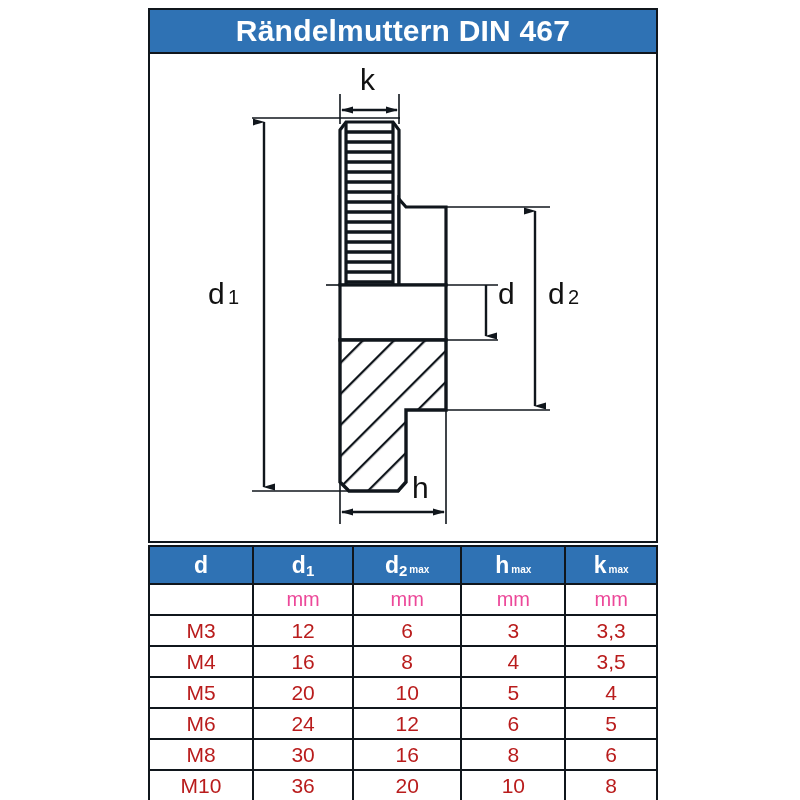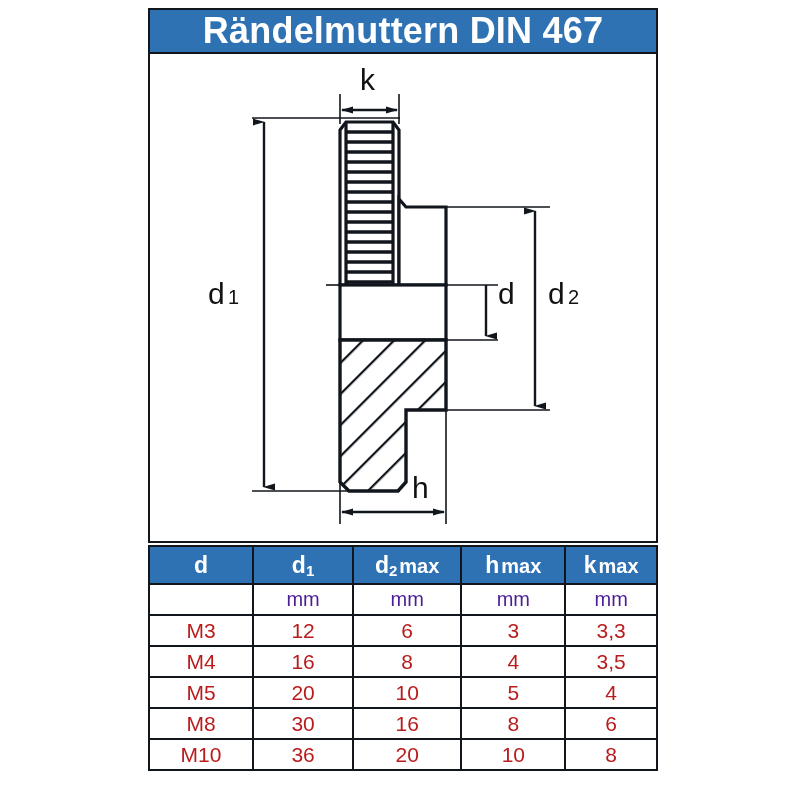--- a/index.html
+++ b/index.html
@@ -28,21 +28,21 @@
     height: 46px;
     background: #2f72b4;
     border: 2px solid #10161c;
     box-sizing: border-box;
     display: flex;
     align-items: center;
     justify-content: center;
   }
   .header-title {
     color: #ffffff;
-    font-size: 36px;
+    font-size: 30px;
     font-weight: bold;
     letter-spacing: 0.2px;
     line-height: 1;
     white-space: nowrap;
   }
 
   
   .drawing-frame {
     position: absolute;
     left: 148px;
@@ -81,37 +81,37 @@
   }
   .spec-table thead th {
     background: #2f72b4;
     color: #ffffff;
     font-weight: bold;
     font-size: 23px;
     height: 38px;
   }
   .spec-table thead th.unit-cell {
     background: #ffffff;
-    color: #4c1d95;
+    color: #ec4899;
     font-weight: normal;
     font-size: 20px;
     height: 31px;
   }
   .spec-table tbody td {
     height: 31px;
   }
   .hdr-sub {
     font-size: 15px;
     vertical-align: baseline;
     position: relative;
     top: 3px;
     font-weight: bold;
   }
   .hdr-max {
-    font-size: 20px;
+    font-size: 10px;
     font-weight: bold;
     margin-left: 2px;
   }
   .col-0 { width: 100px; }
   .col-1 { width: 96px; }
   .col-2 { width: 104px; }
   .col-3 { width: 100px; }
   .col-4 { width: 88px; }
 
   
@@ -292,20 +292,27 @@
           <td class="col-4">3,5</td>
         </tr>
         <tr>
           <td class="col-0">M5</td>
           <td class="col-1">20</td>
           <td class="col-2">10</td>
           <td class="col-3">5</td>
           <td class="col-4">4</td>
         </tr>
         <tr>
+          <td class="col-0">M6</td>
+          <td class="col-1">24</td>
+          <td class="col-2">12</td>
+          <td class="col-3">6</td>
+          <td class="col-4">5</td>
+        </tr>
+        <tr>
           <td class="col-0">M8</td>
           <td class="col-1">30</td>
           <td class="col-2">16</td>
           <td class="col-3">8</td>
           <td class="col-4">6</td>
         </tr>
         <tr>
           <td class="col-0">M10</td>
           <td class="col-1">36</td>
           <td class="col-2">20</td>

